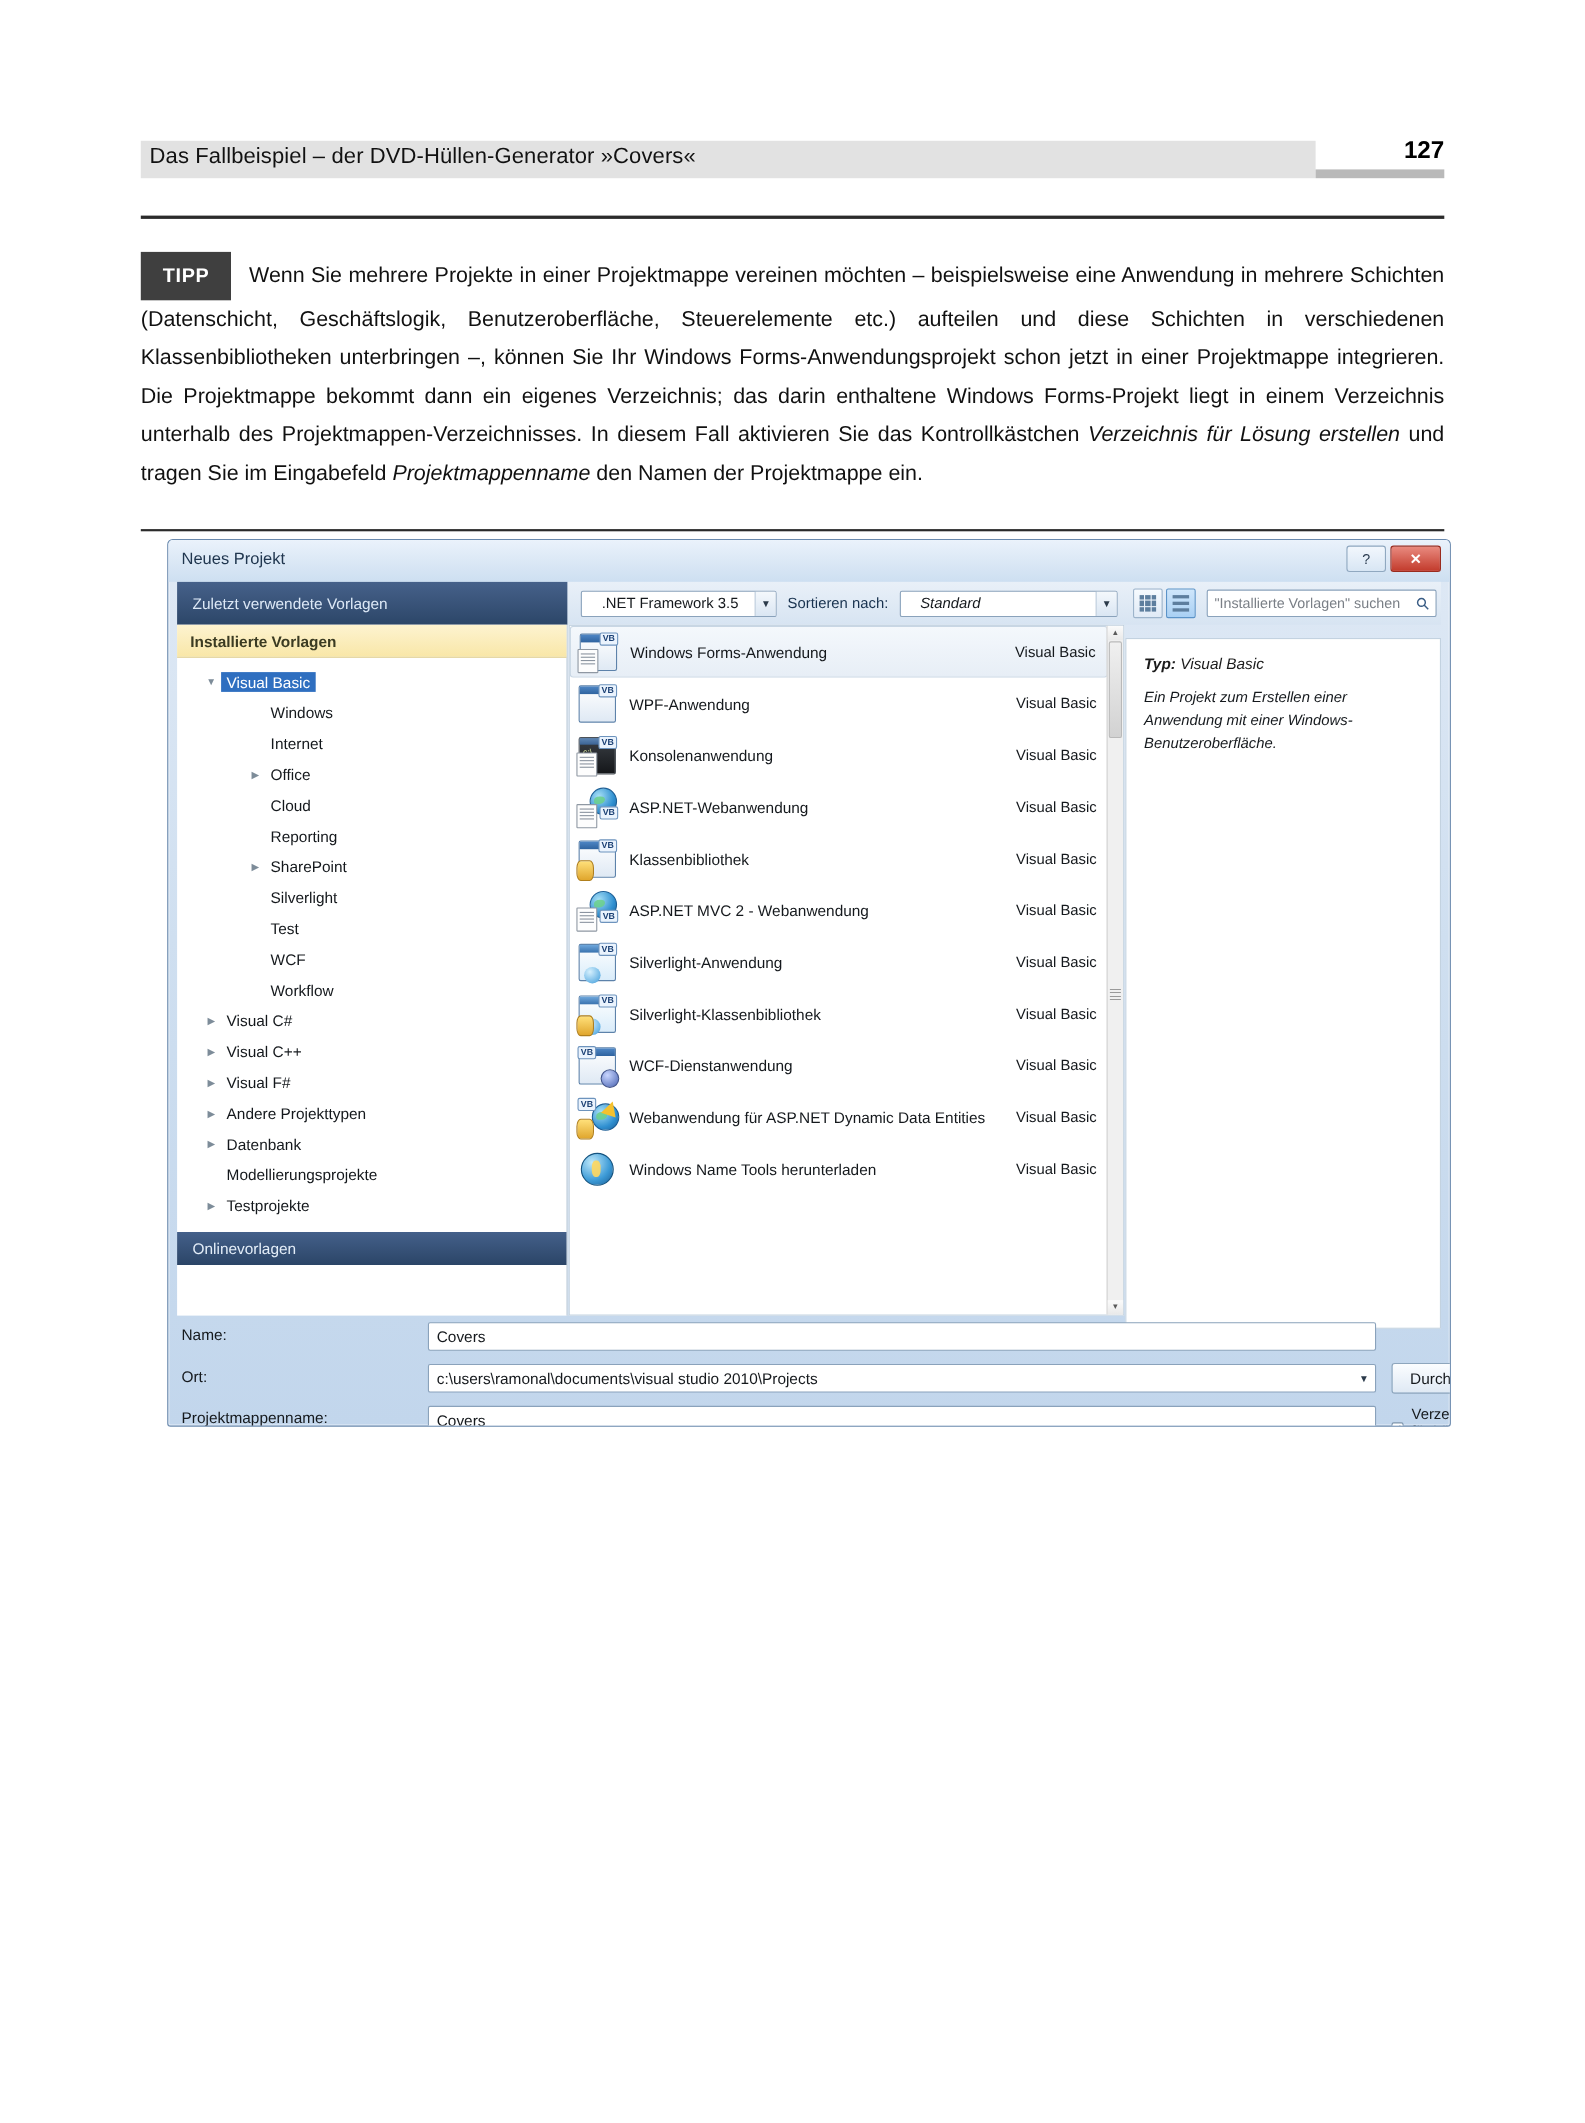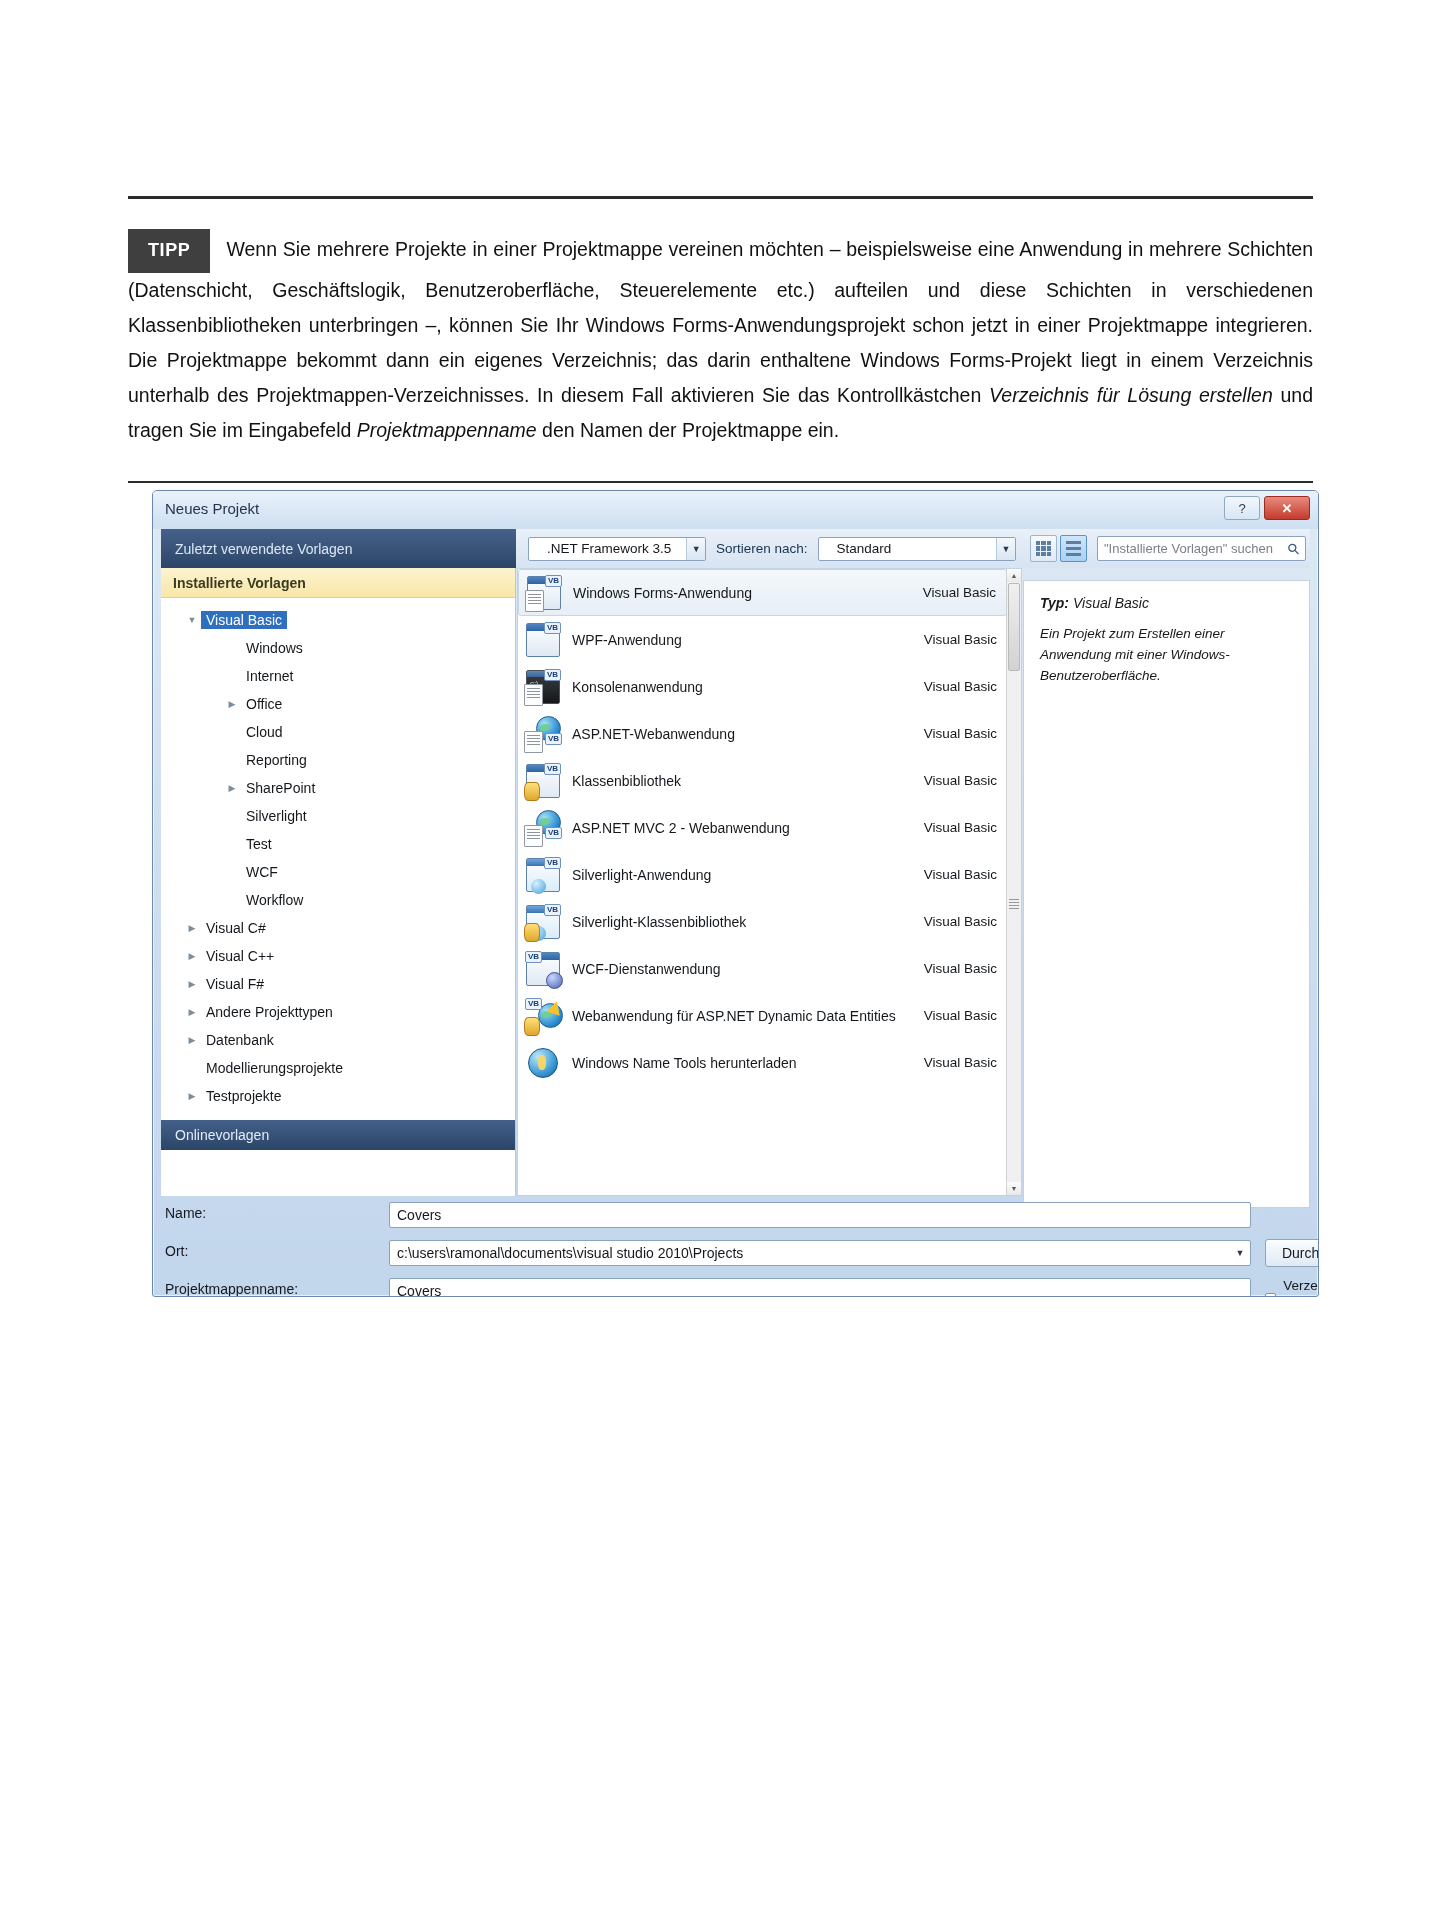--- a/index.html
+++ b/index.html
@@ -60,21 +60,21 @@
     background:linear-gradient(180deg,#e9f0f8,#d7e4f2);display:flex;align-items:center;
     padding-left:12px;box-sizing:border-box;gap:10px;}
 
   .combo{height:24px;background:#fff;border:1px solid #8aa2bb;border-radius:2px;
     display:flex;align-items:center;font-size:13.5px;color:#14181c;box-sizing:border-box;}
   .combo .val{padding:0 18px;white-space:nowrap;overflow:hidden;}
   .combo .arrow{margin-left:auto;width:18px;height:100%;display:flex;align-items:center;
     justify-content:center;font-size:9px;color:#2b3a4a;
     background:linear-gradient(180deg,#f4f8fc,#dae6f3);border-left:1px solid #b8c9da;}
   .combo-fw{width:178px;}
-  .combo-sort{width:280px;}
+  .combo-sort{width:280px;font-style:italic;}
   .sortlabel{font-size:13.5px;color:#18324f;white-space:nowrap;}
 
   .viewbtns{display:flex;gap:3px;margin-left:4px;}
   .viewbtn{width:25px;height:25px;border:1px solid #9db4cb;border-radius:2px;
     background:linear-gradient(180deg,#f6fafe,#e0eaf6);display:flex;align-items:center;justify-content:center;}
   .viewbtn.active{background:linear-gradient(180deg,#cfe6fb,#a9d0f4);border-color:#5b93c8;}
   .grid-ico{width:15px;height:15px;display:grid;grid-template-columns:repeat(3,1fr);
     grid-template-rows:repeat(3,1fr);gap:1px;}
   .grid-ico i{background:#5d7siz;}
   .grid-ico i{background:#5d7e9e;display:block;}
@@ -201,20 +201,26 @@
 
   
   .caption{position:absolute;left:152px;top:1322px;font-size:18px;color:#111;}
   .caption b{font-weight:bold;margin-right:14px;}
 </style>
 </head>
 <body>
 
 <div class="page">
 
+  <div class="runhead">
+    <div class="runhead-band"></div>
+    <div class="runhead-band2"></div>
+    <div class="runhead-title">Das Fallbeispiel – der DVD-Hüllen-Generator »Covers«</div>
+    <div class="runhead-page">127</div>
+  </div>
 
   <div class="tipbox">
     <div class="rule-top"></div>
     <div class="tip-body">
       <p class="tip-para"><span class="tipflag">TIPP</span><span>Wenn Sie mehrere Projekte in einer Projektmappe vereinen möchten – beispielsweise eine Anwendung in mehrere Schichten (Datenschicht, Geschäftslogik, Benutzeroberfläche, Steuerelemente etc.) aufteilen und diese Schichten in verschiedenen Klassenbibliotheken unterbringen –, können Sie Ihr Windows Forms-Anwendungsprojekt schon jetzt in einer Projektmappe integrieren. Die Projektmappe bekommt dann ein eigenes Verzeichnis; das darin enthaltene Windows Forms-Projekt liegt in einem Verzeichnis unterhalb des Projektmappen-Verzeichnisses. In diesem Fall aktivieren Sie das Kontrollkästchen </span><em>Verzeichnis für Lösung erstellen</em><span> und tragen Sie im Eingabefeld </span><em>Projektmappenname</em><span> den Namen der Projektmappe ein.</span></p>
     </div>
     <div class="rule-bot"></div>
   </div>
 
   <div class="figwrap">

